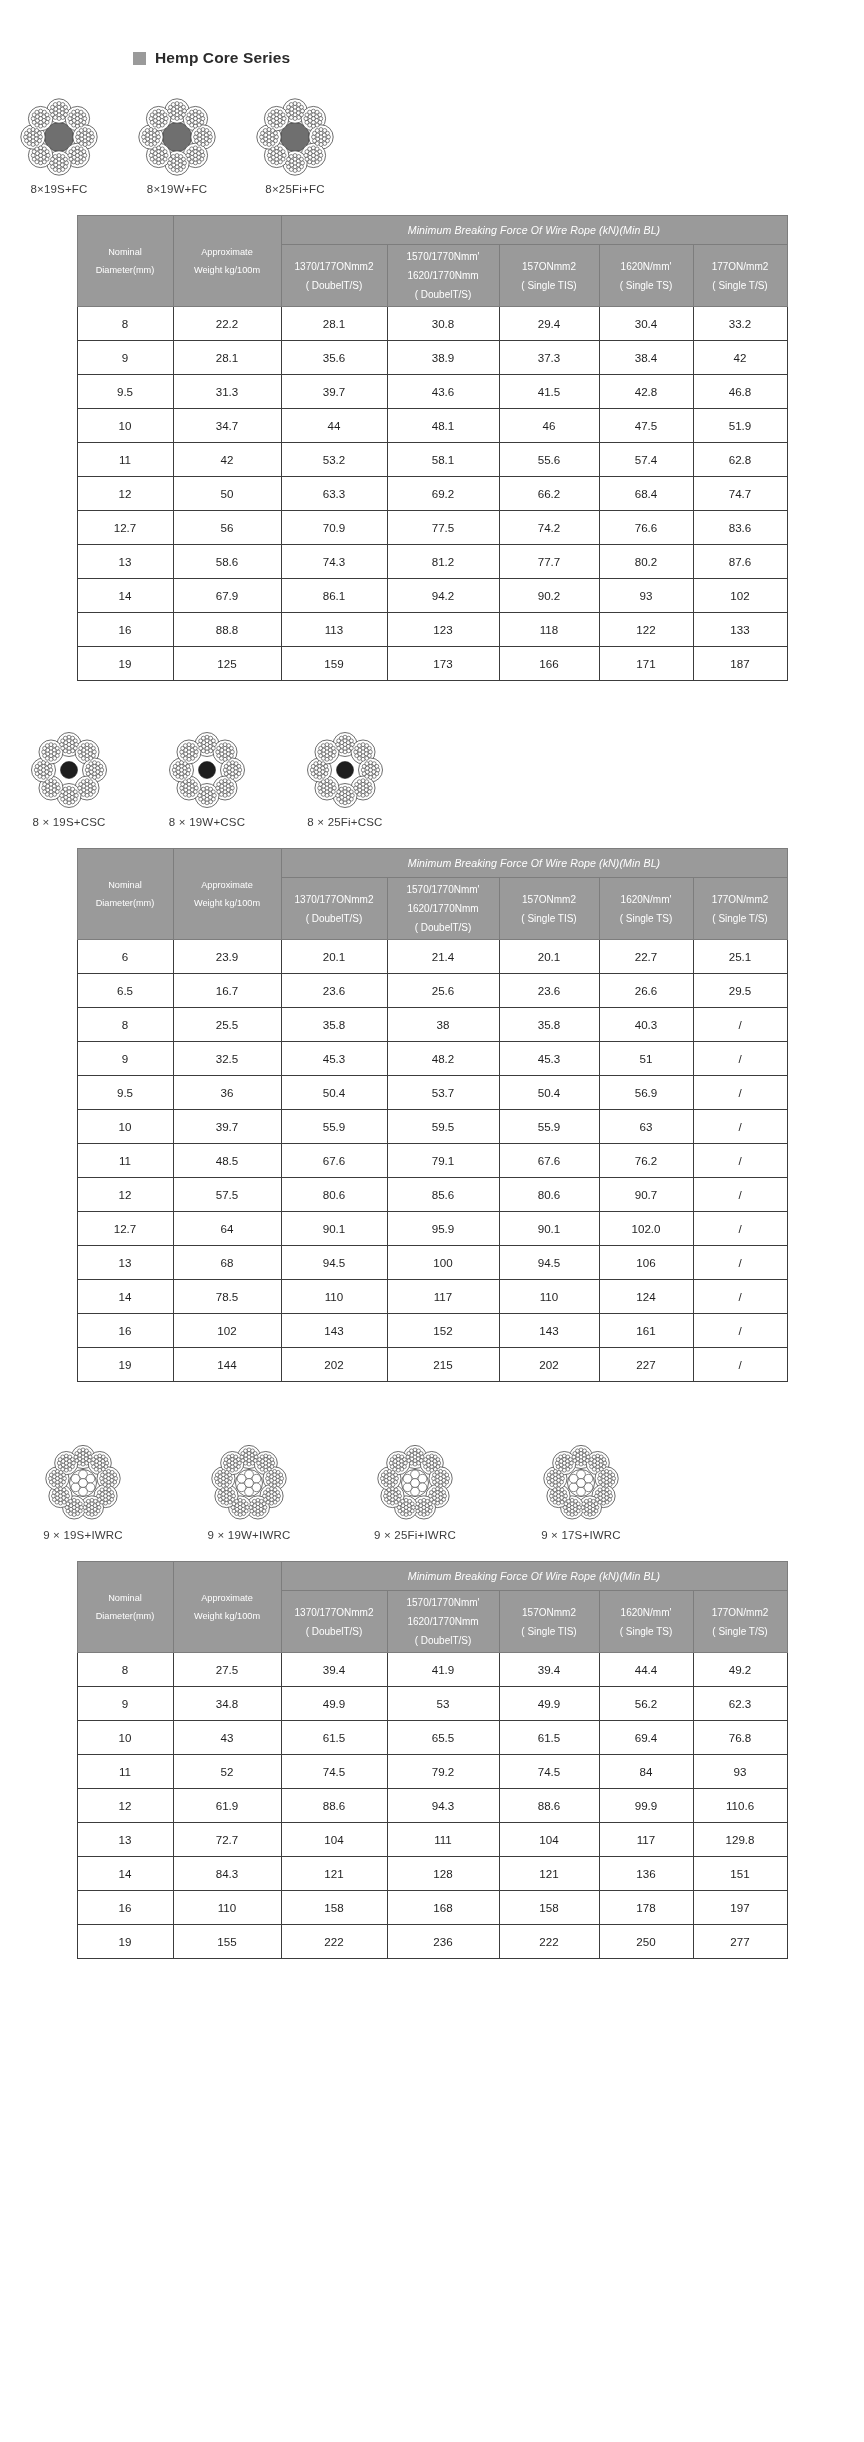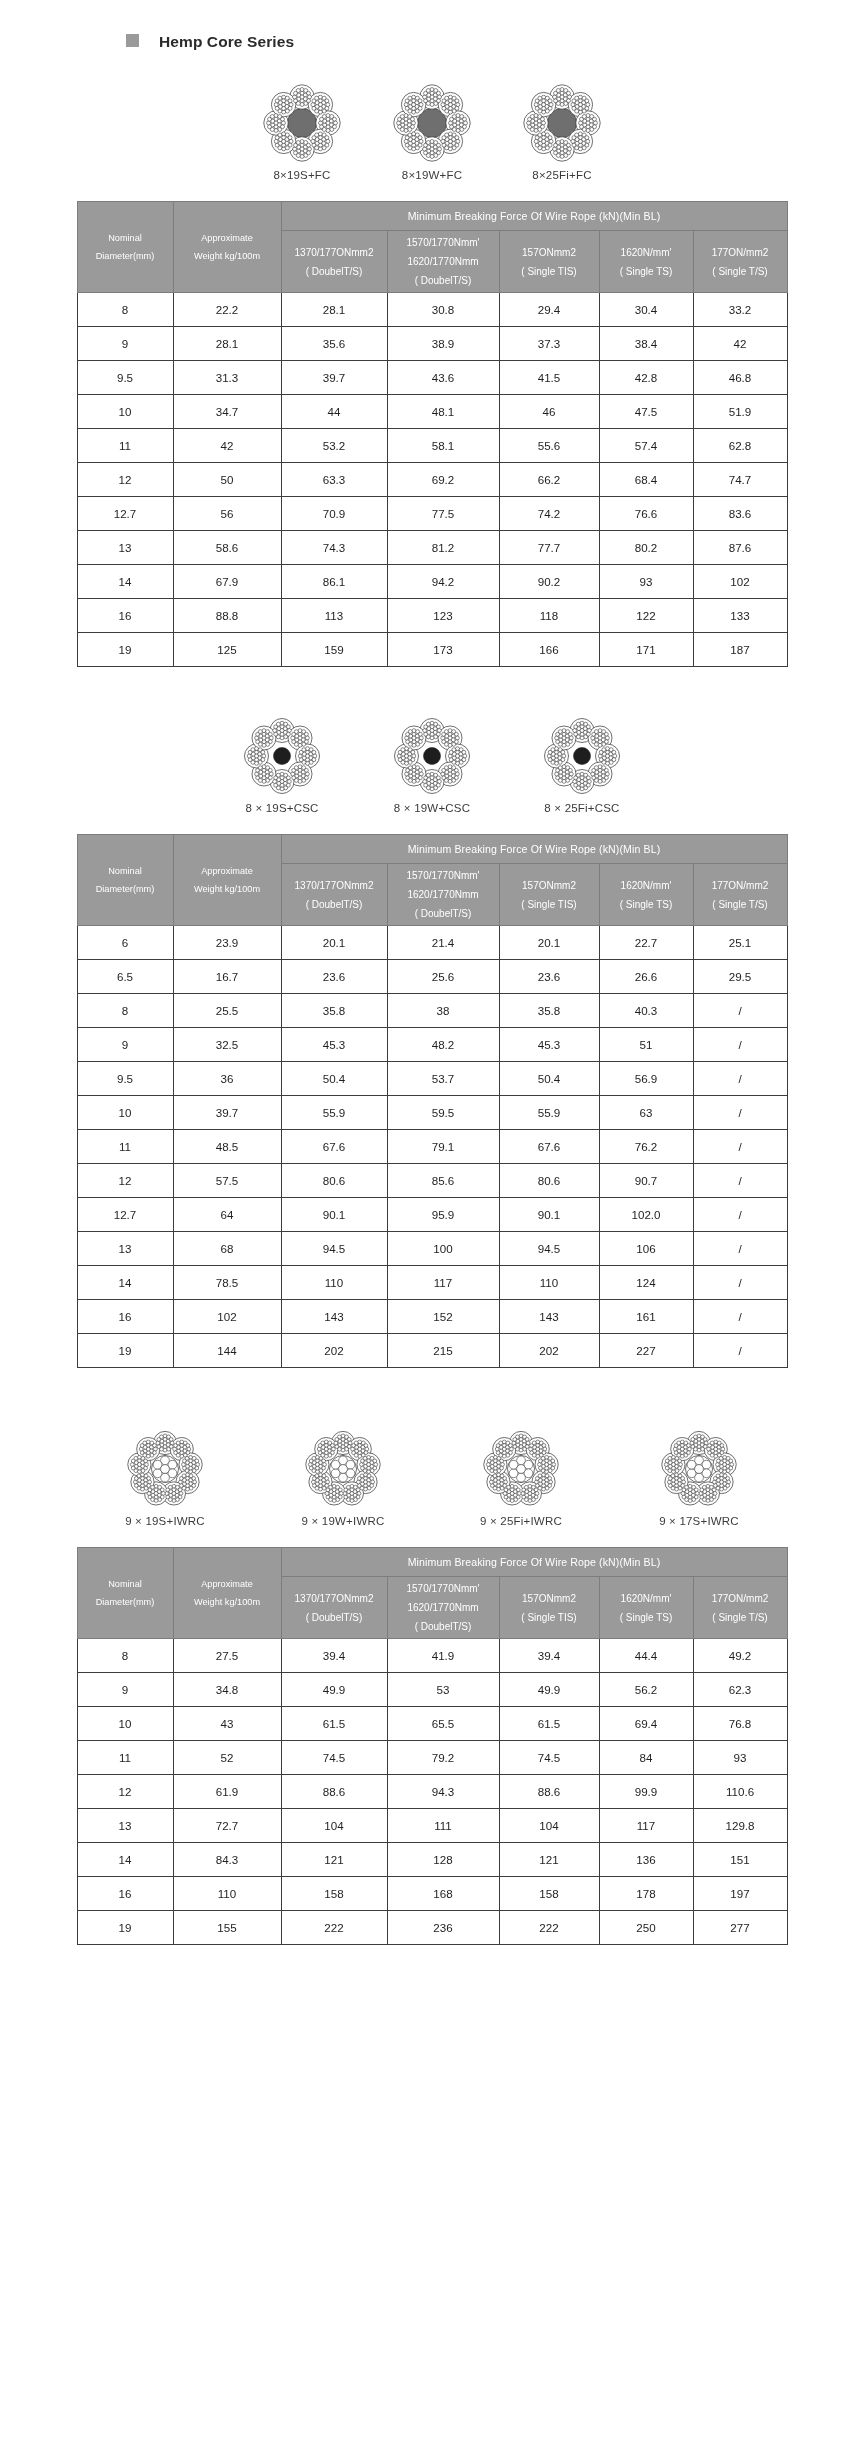--- a/index.html
+++ b/index.html
@@ -16,47 +16,47 @@
   .page {
     width: 864px;
     box-sizing: border-box;
     padding: 0;
     position: relative;
   }
 
   
   .section-head {
     display: flex;
-    align-items: flex-start;
-    gap: 20px;
+    align-items: flex-end;
+    gap: 9px;
     padding: 0 0 0 118px;
-    margin: 8px;
+    margin: 15px;
     height: 24px;
   }
   .section-bullet {
     width: 13px;
     height: 13px;
     background: #9a9a9a;
     display: block;
     flex: 0 0 auto;
   }
   .section-title {
     font-size: 15.5px;
     font-weight: 700;
     color: #2b2b2b;
     letter-spacing: 0.1px;
     line-height: 1;
   }
 
   
   .diagram-row {
     display: flex;
-    justify-content: center;
+    justify-content: flex-start;
     align-items: flex-end;
-    gap: 12px;
+    gap: 0;
   }
   .diagram-cell {
     display: flex;
     flex-direction: column;
     align-items: center;
   }
   .diagram-caption {
     font-size: 11.5px;
     color: #3b3b3b;
     margin-top: 7px;
@@ -83,20 +83,21 @@
     font-weight: 400;
     font-size: 10px;
     line-height: 1.9;
     border-color: #7d7d7d;
     padding: 2px 2px;
   }
   table.spec thead th.group-title {
     font-size: 10.6px;
     padding: 4px 12px;
     letter-spacing: 0.1px;
+    font-style: italic;
   }
   table.spec thead th.corner {
     font-size: 9.2px;
     line-height: 2.0;
     margin-left: 36px;
   }
   table.spec tbody td {
     font-size: 11.6px;
     color: #1f1f1f;
     height: 33px;

